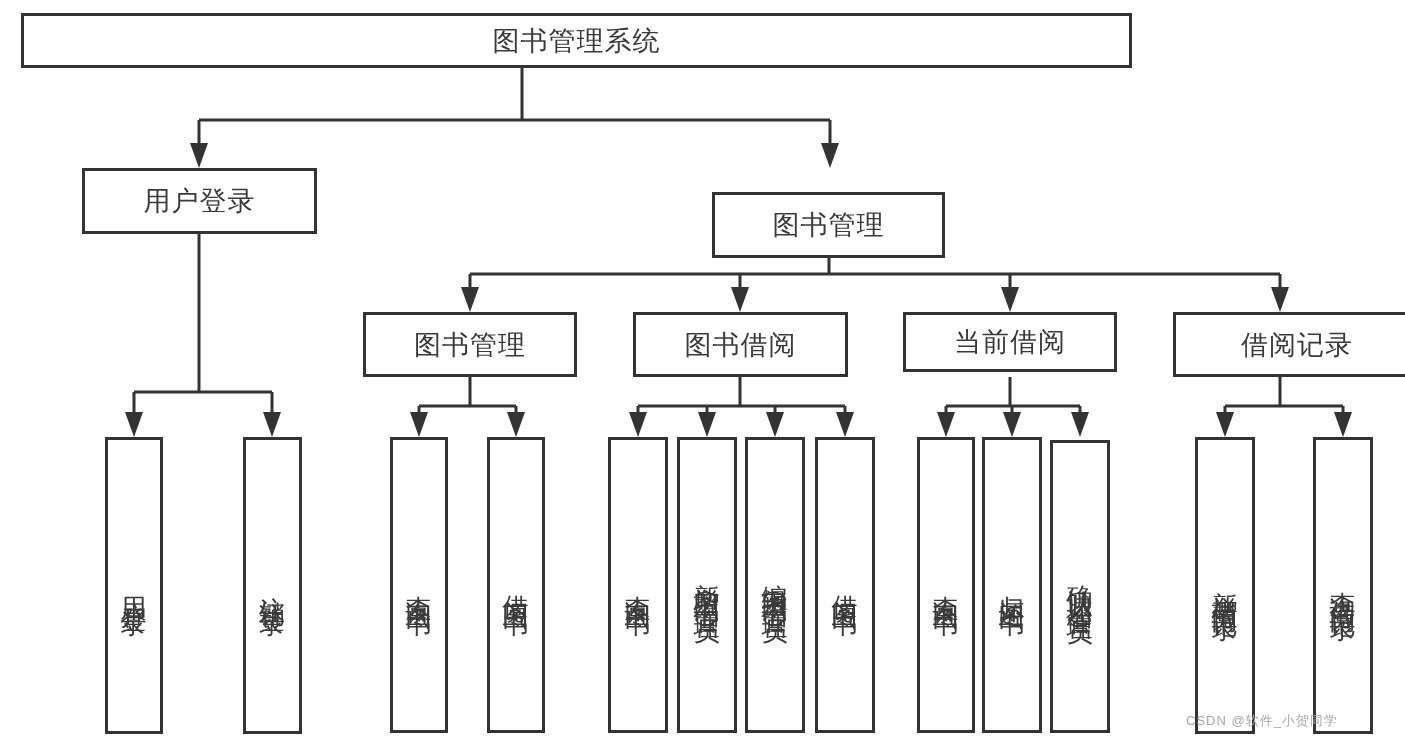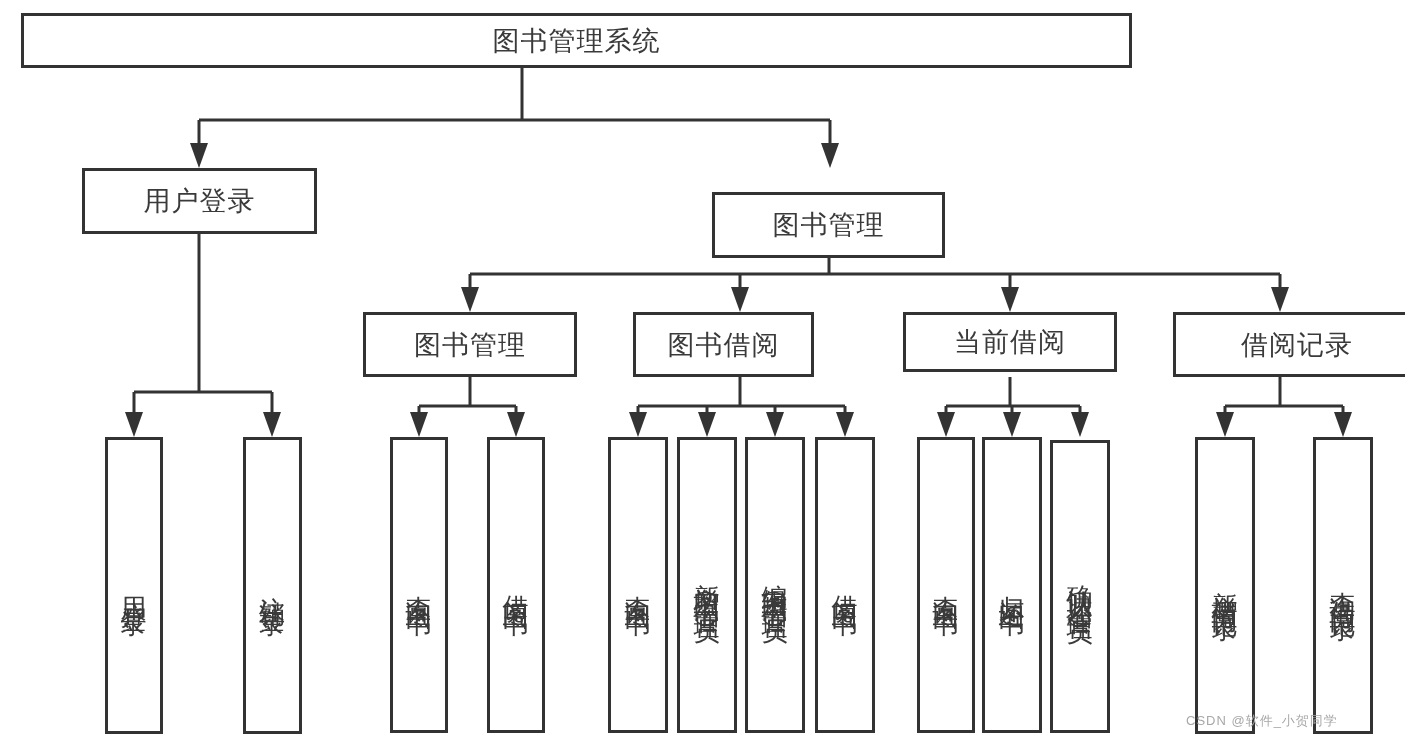--- a/index.html
+++ b/index.html
@@ -116,21 +116,21 @@
       <polygon points="1334,412 1352,412 1343,437"></polygon>
     </g>
   </svg>
 
   <div class="box box-h" style="left:21px; top:13px; width:1111px; height:55px;">图书管理系统</div>
 
   <div class="box box-h" style="left:82px; top:168px; width:235px; height:66px;">用户登录</div>
   <div class="box box-h" style="left:712px; top:168px; width:233px; height:66px;margin-top:24px;">图书管理</div>
 
   <div class="box box-h" style="left:363px; top:312px; width:214px; height:65px;">图书管理</div>
-  <div class="box box-h" style="left:633px; top:312px; width:181px; height:65px;">图书借阅</div>
+  <div class="box box-h" style="left:633px; top:312px; width:215px; height:65px;">图书借阅</div>
   <div class="box box-h" style="left:903px; top:312px; width:214px; height:60px;">当前借阅</div>
   <div class="box box-h" style="left:1173px; top:312px; width:248px; height:65px;">借阅记录</div>
 
   <div class="box box-v" style="left:105px; top:437px; width:58px; height:297px;">
     <span>用户登录</span>
     </div>
   <div class="box box-v" style="left:243px; top:437px; width:59px; height:297px;">
     <span>注销登录</span>
     </div>
 

